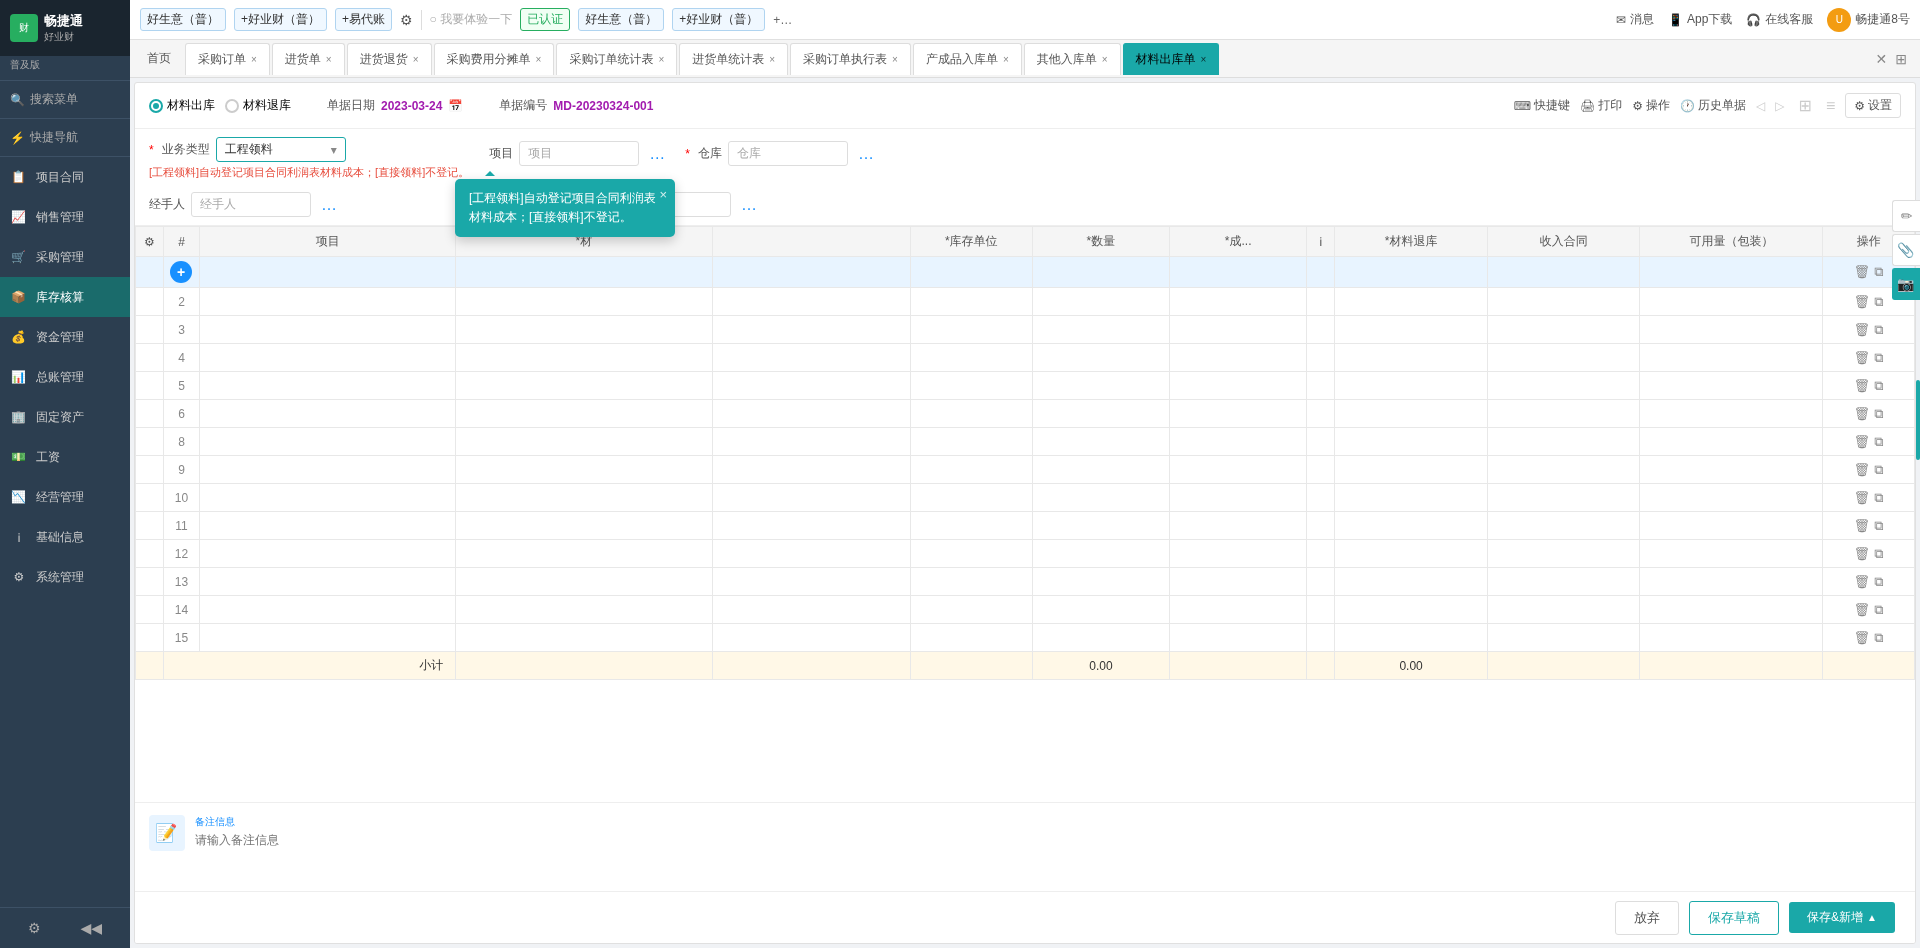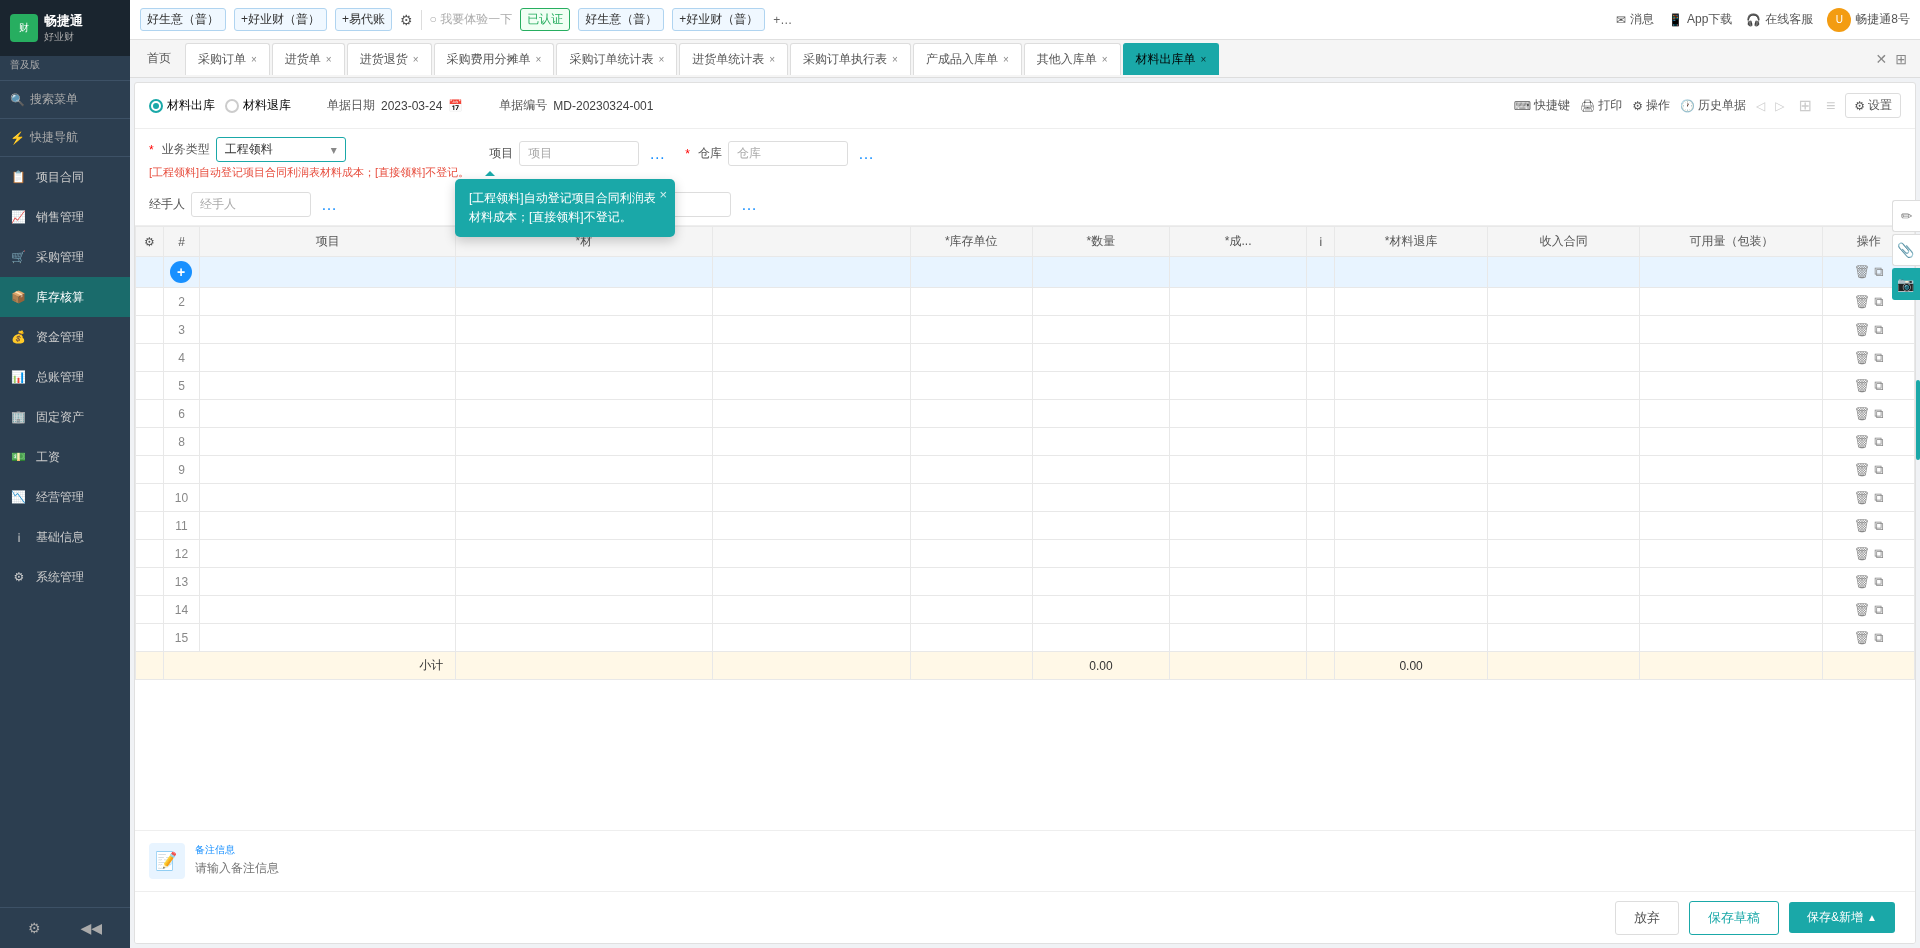--- a/index.html
+++ b/index.html
@@ -45,21 +45,21 @@
 
     
     .form-header { padding: 10px 14px; border-bottom: 1px solid #eee; display: flex; align-items: center; gap: 16px; flex-shrink: 0; }
     .radio-group { display: flex; gap: 10px; }
     .radio-item { display: flex; align-items: center; gap: 4px; cursor: pointer; }
     .radio-circle { width: 14px; height: 14px; border-radius: 50%; border: 2px solid #ccc; display: flex; align-items: center; justify-content: center; }
     .radio-circle.checked { border-color: #1aa8a8; }
     .radio-circle.checked::after { content: ''; width: 6px; height: 6px; border-radius: 50%; background: #1aa8a8; }
     .form-field { display: flex; align-items: center; gap: 6px; margin-left: 20px; }
     .field-label { color: #555; white-space: nowrap; }
-    .field-value { color: #404040; font-weight: 400; }
+    .field-value { color: #a21caf; font-weight: 700; }
     .field-icon { color: #1890ff; cursor: pointer; }
     .form-toolbar { margin-left: auto; display: flex; gap: 10px; align-items: center; color: #555; }
     .form-toolbar-item { display: flex; align-items: center; gap: 3px; cursor: pointer; color: #555; }
     .settings-btn { display: flex; align-items: center; gap: 3px; color: #555; cursor: pointer; border: 1px solid #ddd; padding: 3px 8px; border-radius: 3px; }
 
     
     .form-fields-row { padding: 8px 14px; display: flex; align-items: flex-start; gap: 20px; flex-wrap: wrap; flex-shrink: 0; position: relative; }
     .form-field-group { display: flex; align-items: center; gap: 6px; }
     .required-star { color: red; margin-right: 2px; }
     .field-select { display: flex; align-items: center; border: 1px solid #1aa8a8; border-radius: 3px; padding: 3px 8px; min-width: 130px; cursor: pointer; color: #333; }
@@ -89,21 +89,21 @@
     .add-row-btn { width: 22px; height: 22px; border-radius: 50%; background: #1890ff; color: #fff; display: flex; align-items: center; justify-content: center; cursor: pointer; font-size: 14px; font-weight: bold; }
     .subtotal-row td { background: #fff8e7; font-weight: 500; color: #333; text-align: center; }
     .subtotal-row td:first-child { text-align: right; padding-right: 12px; }
 
     
     .form-footer { padding: 12px 14px; border-top: 1px solid #eee; display: flex; align-items: flex-start; gap: 10px; flex-shrink: 0; }
     .footer-icon { width: 36px; height: 36px; background: #e8f4ff; border-radius: 4px; display: flex; align-items: center; justify-content: center; flex-shrink: 0; }
     .footer-input { flex: 1; border: none; outline: none; color: #aaa; font-size: 12px; padding-top: 4px; }
 
     
-    .action-bar { height: 52px; background: #fff; border-top: 1px solid #eee; display: flex; align-items: center; justify-content: flex-end; padding: 0 20px; gap: 10px; flex-shrink: 0; }
+    .action-bar { height: 52px; background: #fff; border-top: 1px solid #eee; display: flex; align-items: center; justify-content: flex-end; padding: 0 20px; gap: 10px; flex-shrink: 0; margin-top: 28px; }
     .btn { padding: 7px 18px; border-radius: 3px; cursor: pointer; font-size: 13px; border: none; }
     .btn-default { background: #fff; border: 1px solid #ddd; color: #555; }
     .btn-draft { background: #fff; border: 1px solid #1aa8a8; color: #1aa8a8; }
     .btn-primary { background: #1aa8a8; color: #fff; display: flex; align-items: center; gap: 4px; }
     .btn-arrow { font-size: 10px; }
 
     
     .right-side-icons { position: fixed; right: 0; top: 200px; display: flex; flex-direction: column; gap: 2px; z-index: 50; }
     .side-icon-btn { width: 28px; height: 32px; background: #fff; border: 1px solid #ddd; border-right: none; border-radius: 3px 0 0 3px; display: flex; align-items: center; justify-content: center; cursor: pointer; color: #888; font-size: 14px; }
     .side-icon-btn.green { background: #1aa8a8; color: #fff; border-color: #1aa8a8; }

